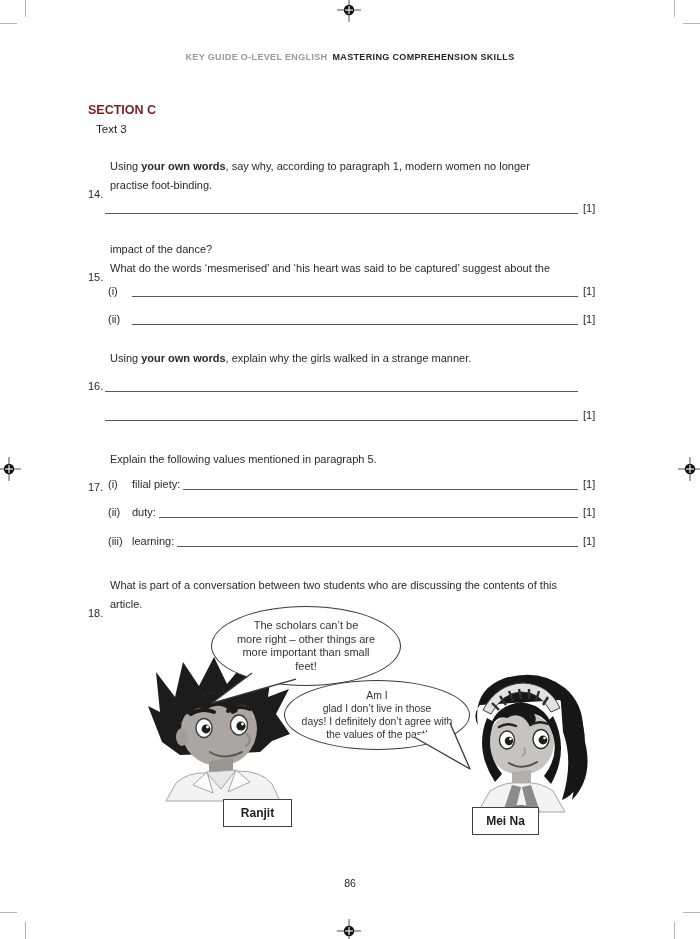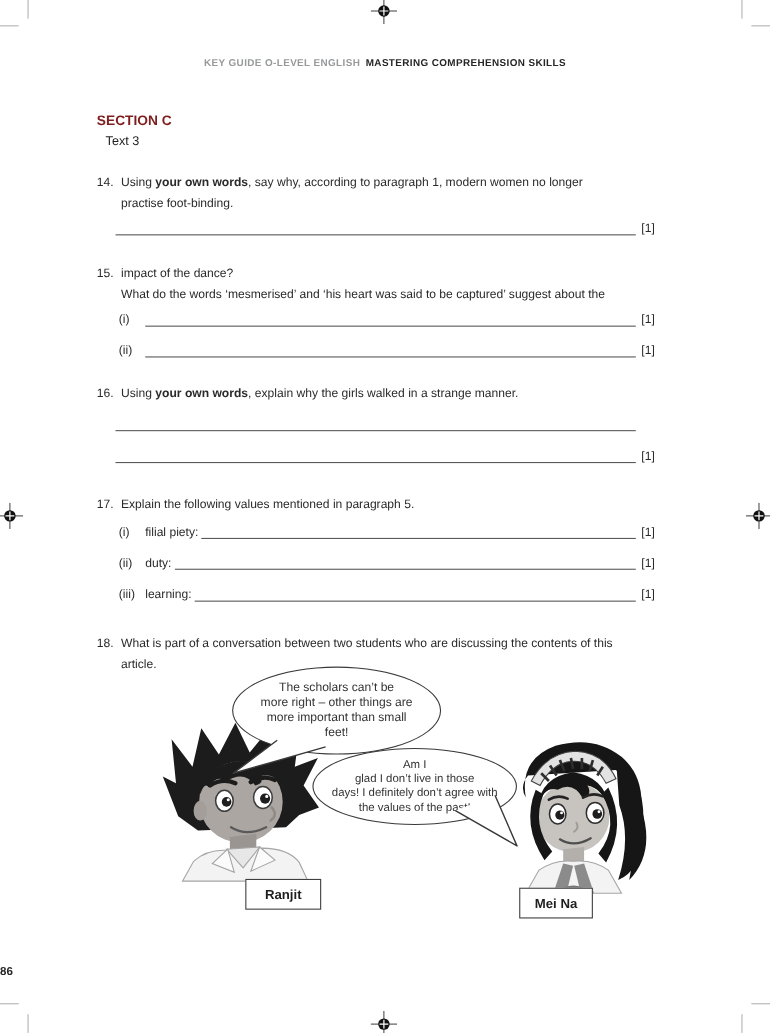--- a/index.html
+++ b/index.html
@@ -16,21 +16,21 @@
   .header { position:absolute; top:52px; left:0; width:100%; text-align:center;
             font-size:9px; font-weight:bold; letter-spacing:.35px; }
   .header .series { color:#97999b; margin-right:5px; }
   .header .title  { color:#262626; }
 
   .section-label { position:absolute; left:88px; top:103px; font-size:12.5px; font-weight:bold; color:#7f1d1d; }
   .text-label    { position:absolute; left:96px; top:123px; font-size:11.5px; font-weight:normal; color:#1e1e1e; }
 
   
   .q { position:absolute; left:88px; width:522px; font-size:11px; line-height:19px; display:flex; }
-  .qnum  { width:22px; flex:none; }
+  .qnum  { width:22px; flex:none;margin-top:28px; }
   .qtext { flex:1; }
   .qtext b { font-weight:bold; }
 
   
   .ansrow { position:absolute; display:flex; align-items:flex-end; height:18px; font-size:11px; }
   .rule   { flex:1; height:100%; border-bottom:1px solid #595959; }
   .mark   { flex:none; margin-left:5px; width:21px; }
   .sublabel { flex:none; width:24px; }
   .term     { flex:none; margin-right:3px; }
 
@@ -44,22 +44,22 @@
   .bubble-1 { left:211px; top:606px; width:190px; height:80px; font-size:11px; line-height:13.5px; }
   .bubble-2 { left:284px; top:680px; width:186px; height:70px; font-size:10.4px; line-height:13px; }
   .tails { z-index:3; pointer-events:none; }
 
   .namebox { position:absolute; z-index:4; border:1.5px solid #3f3f3f; background:#fff;
              display:flex; align-items:center; justify-content:center;
              font-size:12px; font-weight:bold; color:#1e1e1e; }
   .namebox-1 { left:181px; top:799px; width:69px; height:28px;margin-left:42px; }
   .namebox-2 { left:472px; top:807px; width:67px; height:28px; }
 
-  .pagenum { position:absolute; top:877px; left:0; width:100%; 
-             font-size:10.5px; font-weight:bold; color:#262626; }
+  .pagenum { position:absolute; top:877px; left:0; width:100%; text-align:center;
+             font-size:10.5px; font-weight:normal; color:#262626; }
 </style>
 </head>
 <body>
 
 <div class="page">
 
   <div class="cropline" style="left:25px; top:0; width:1px; height:17px;"></div>
   <div class="cropline" style="left:0; top:23px; width:17px; height:1px;"></div>
   <div class="cropline" style="left:674px; top:0; width:1px; height:17px;"></div>
   <div class="cropline" style="left:683px; top:23px; width:17px; height:1px;"></div>

